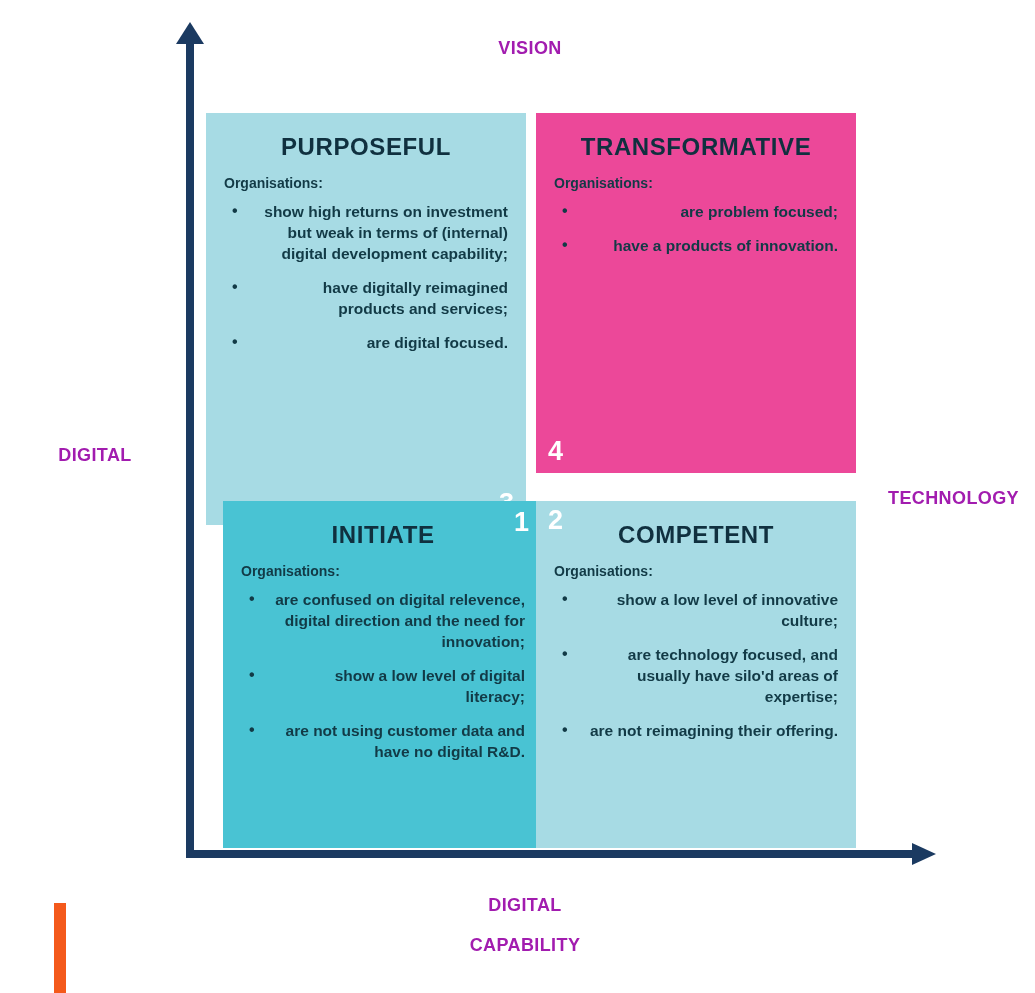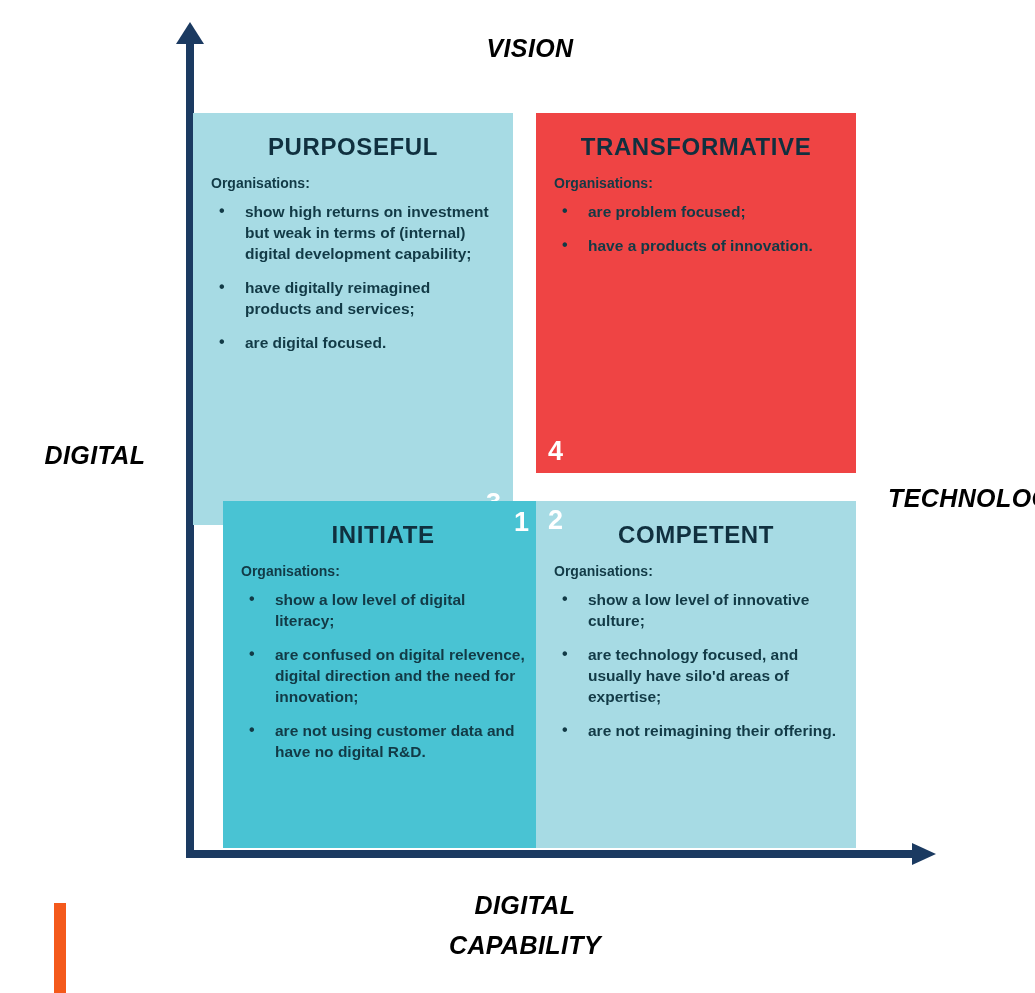--- a/index.html
+++ b/index.html
@@ -54,28 +54,27 @@
     left: 912px;
     top: 843px;
     border-top: 11px solid transparent;
     border-bottom: 11px solid transparent;
     border-left: 24px solid #1b3a61;
   }
 
   
   .axis-label {
     position: absolute;
-    color: #000000;
-    font-weight: bold;
-    font-size: 25px;
+    color: #a21caf;
+    font-weight: bold;
+    font-size: 18px;
     letter-spacing: 0.4px;
     line-height: 40px;
     text-align: center;
     white-space: nowrap;
-    font-style: italic;
   }
   #label-vision {
     left: 400px;
     top: 28px;
     width: 260px;
   }
   #label-digital-impact {
     left: 10px;
     top: 435px;
     width: 170px;
@@ -96,26 +95,26 @@
   }
 
   
   .quadrant {
     position: absolute;
     box-sizing: border-box;
     padding: 14px 18px 10px 18px;
     color: #10303f;
   }
   #quad-purposeful {
-    left: 193px; top: 113px; width: 320px; height: 412px;
+    left: 206px; top: 113px; width: 320px; height: 412px;
     background: #a7dbe4;
   }
   #quad-transformative {
     left: 536px; top: 113px; width: 320px; height: 360px;
-    background: #ef4444;
+    background: #ec4899;
   }
   #quad-initiate {
     left: 193px; top: 501px; width: 320px; height: 347px;
     background: #49c3d3;
     margin-left: 30px;
   }
   #quad-competent {
     left: 536px; top: 501px; width: 320px; height: 347px;
     background: #a7dbe4;
   }
@@ -140,20 +139,21 @@
     padding: 0;
   }
   .quad-list li {
     position: relative;
     font-size: 15.5px;
     font-weight: bold;
     line-height: 21px;
     color: #123a46;
     padding-left: 34px;
     margin-bottom: 13px;
+    text-align: right;
   }
   .quad-list li::before {
     content: "\2022";
     position: absolute;
     left: 8px;
     top: -1px;
     font-size: 16px;
     line-height: 21px;
   }
 
@@ -220,22 +220,22 @@
         <li>are problem focused;</li>
         <li>have a products of innovation.</li>
       </ul>
     <div class="quad-number qn-bl">4</div>
   </div>
 
   <div class="quadrant" id="quad-initiate">
     <div class="quad-title">INITIATE</div>
     <div class="quad-intro">Organisations:</div>
     <ul class="quad-list">
+        <li>are confused on digital relevence, digital direction and the need for innovation;</li>
         <li>show a low level of digital literacy;</li>
-        <li>are confused on digital relevence, digital direction and the need for innovation;</li>
         <li>are not using customer data and have no digital R&amp;D.</li>
       </ul>
     <div class="quad-number qn-tr">1</div>
   </div>
 
   <div class="quadrant" id="quad-competent">
     <div class="quad-title">COMPETENT</div>
     <div class="quad-intro">Organisations:</div>
     <ul class="quad-list">
         <li>show a low level of innovative culture;</li>

